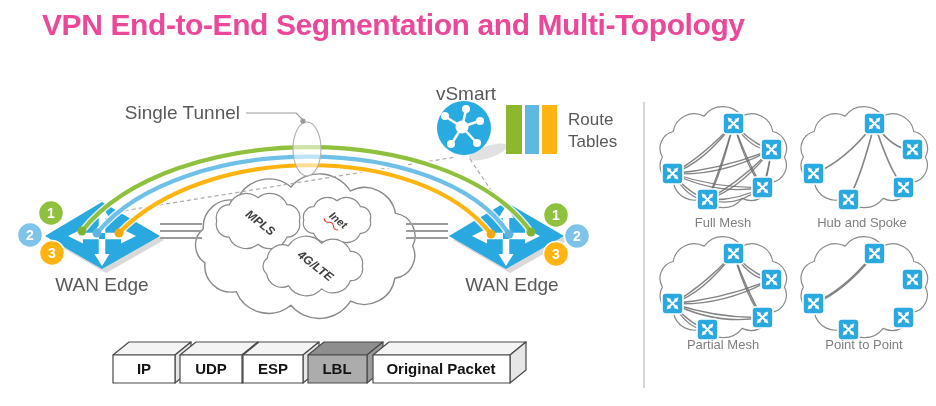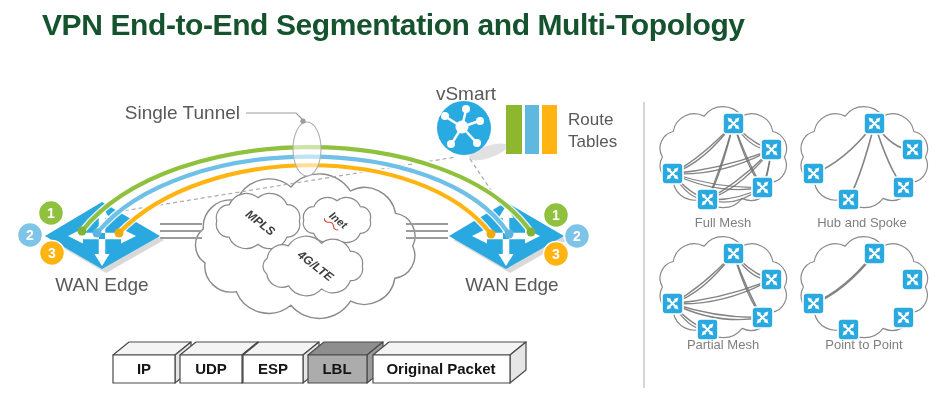--- a/index.html
+++ b/index.html
@@ -1,19 +1,19 @@
 <!DOCTYPE html>
 <html><head>
 <meta charset="utf-8">
 <style>
   html,body{margin:0;padding:0;background:#fff;}
   .canvas{position:relative;width:936px;height:406px;background:#ffffff;overflow:hidden;
           font-family:"Liberation Sans",sans-serif;}
   .page-title{position:absolute;left:42px;top:8px;margin:0;font-size:30px;font-weight:700;
-          letter-spacing:-0.4px;color:#14532d;font-family:"Liberation Sans",sans-serif;}
+          letter-spacing:-0.4px;color:#ec4899;font-family:"Liberation Sans",sans-serif;}
   svg{position:absolute;left:0;top:0;}
   svg text{font-family:"Liberation Sans",sans-serif;}
   .lbl{fill:#595959;font-size:19px;}
   .lbl-small{fill:#595959;font-size:17px;}
   .topo-label{fill:#7F7F7F;font-size:13px;}
   .num{fill:#ffffff;font-size:14px;font-weight:700;}
   .pkt-label{fill:#141414;font-size:15px;font-weight:700;}
   .transport-label{fill:#3d3d3d;font-size:12px;font-weight:700;font-style:italic;}
   .cloud{fill:#ffffff;stroke:#8A8A8A;stroke-width:1.4;}
   .cloud-small{fill:#ffffff;stroke:#8A8A8A;stroke-width:1.2;}

